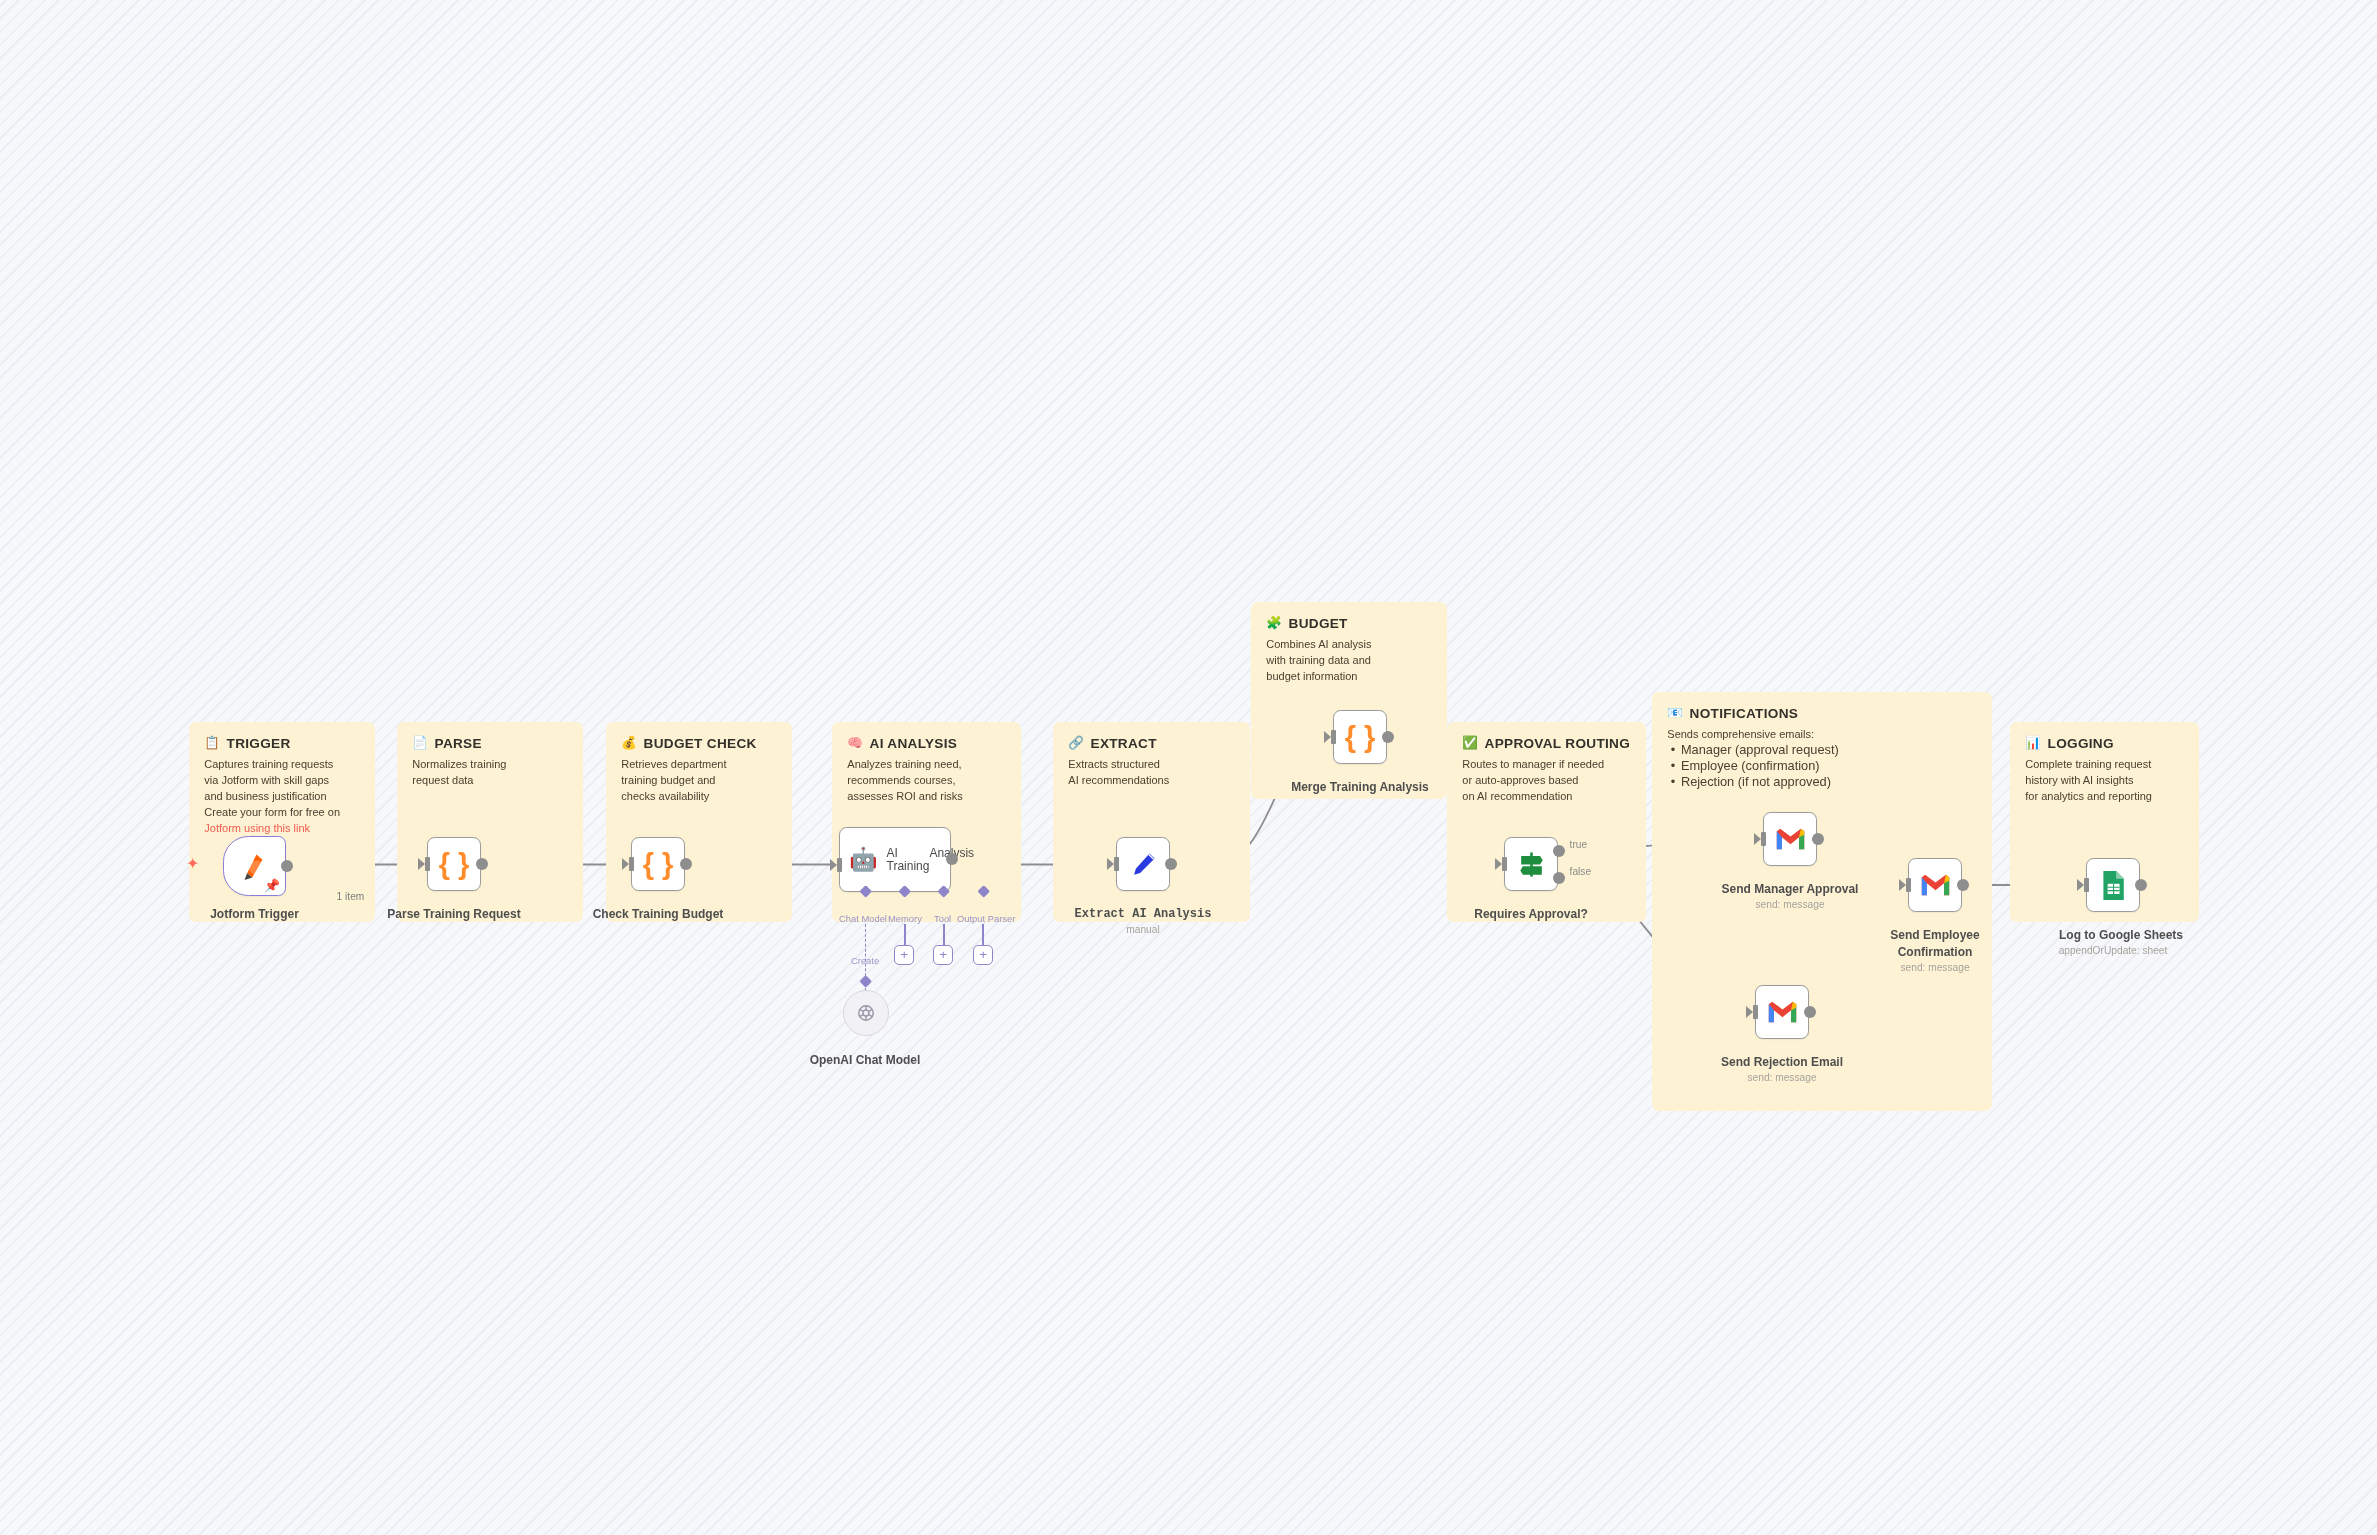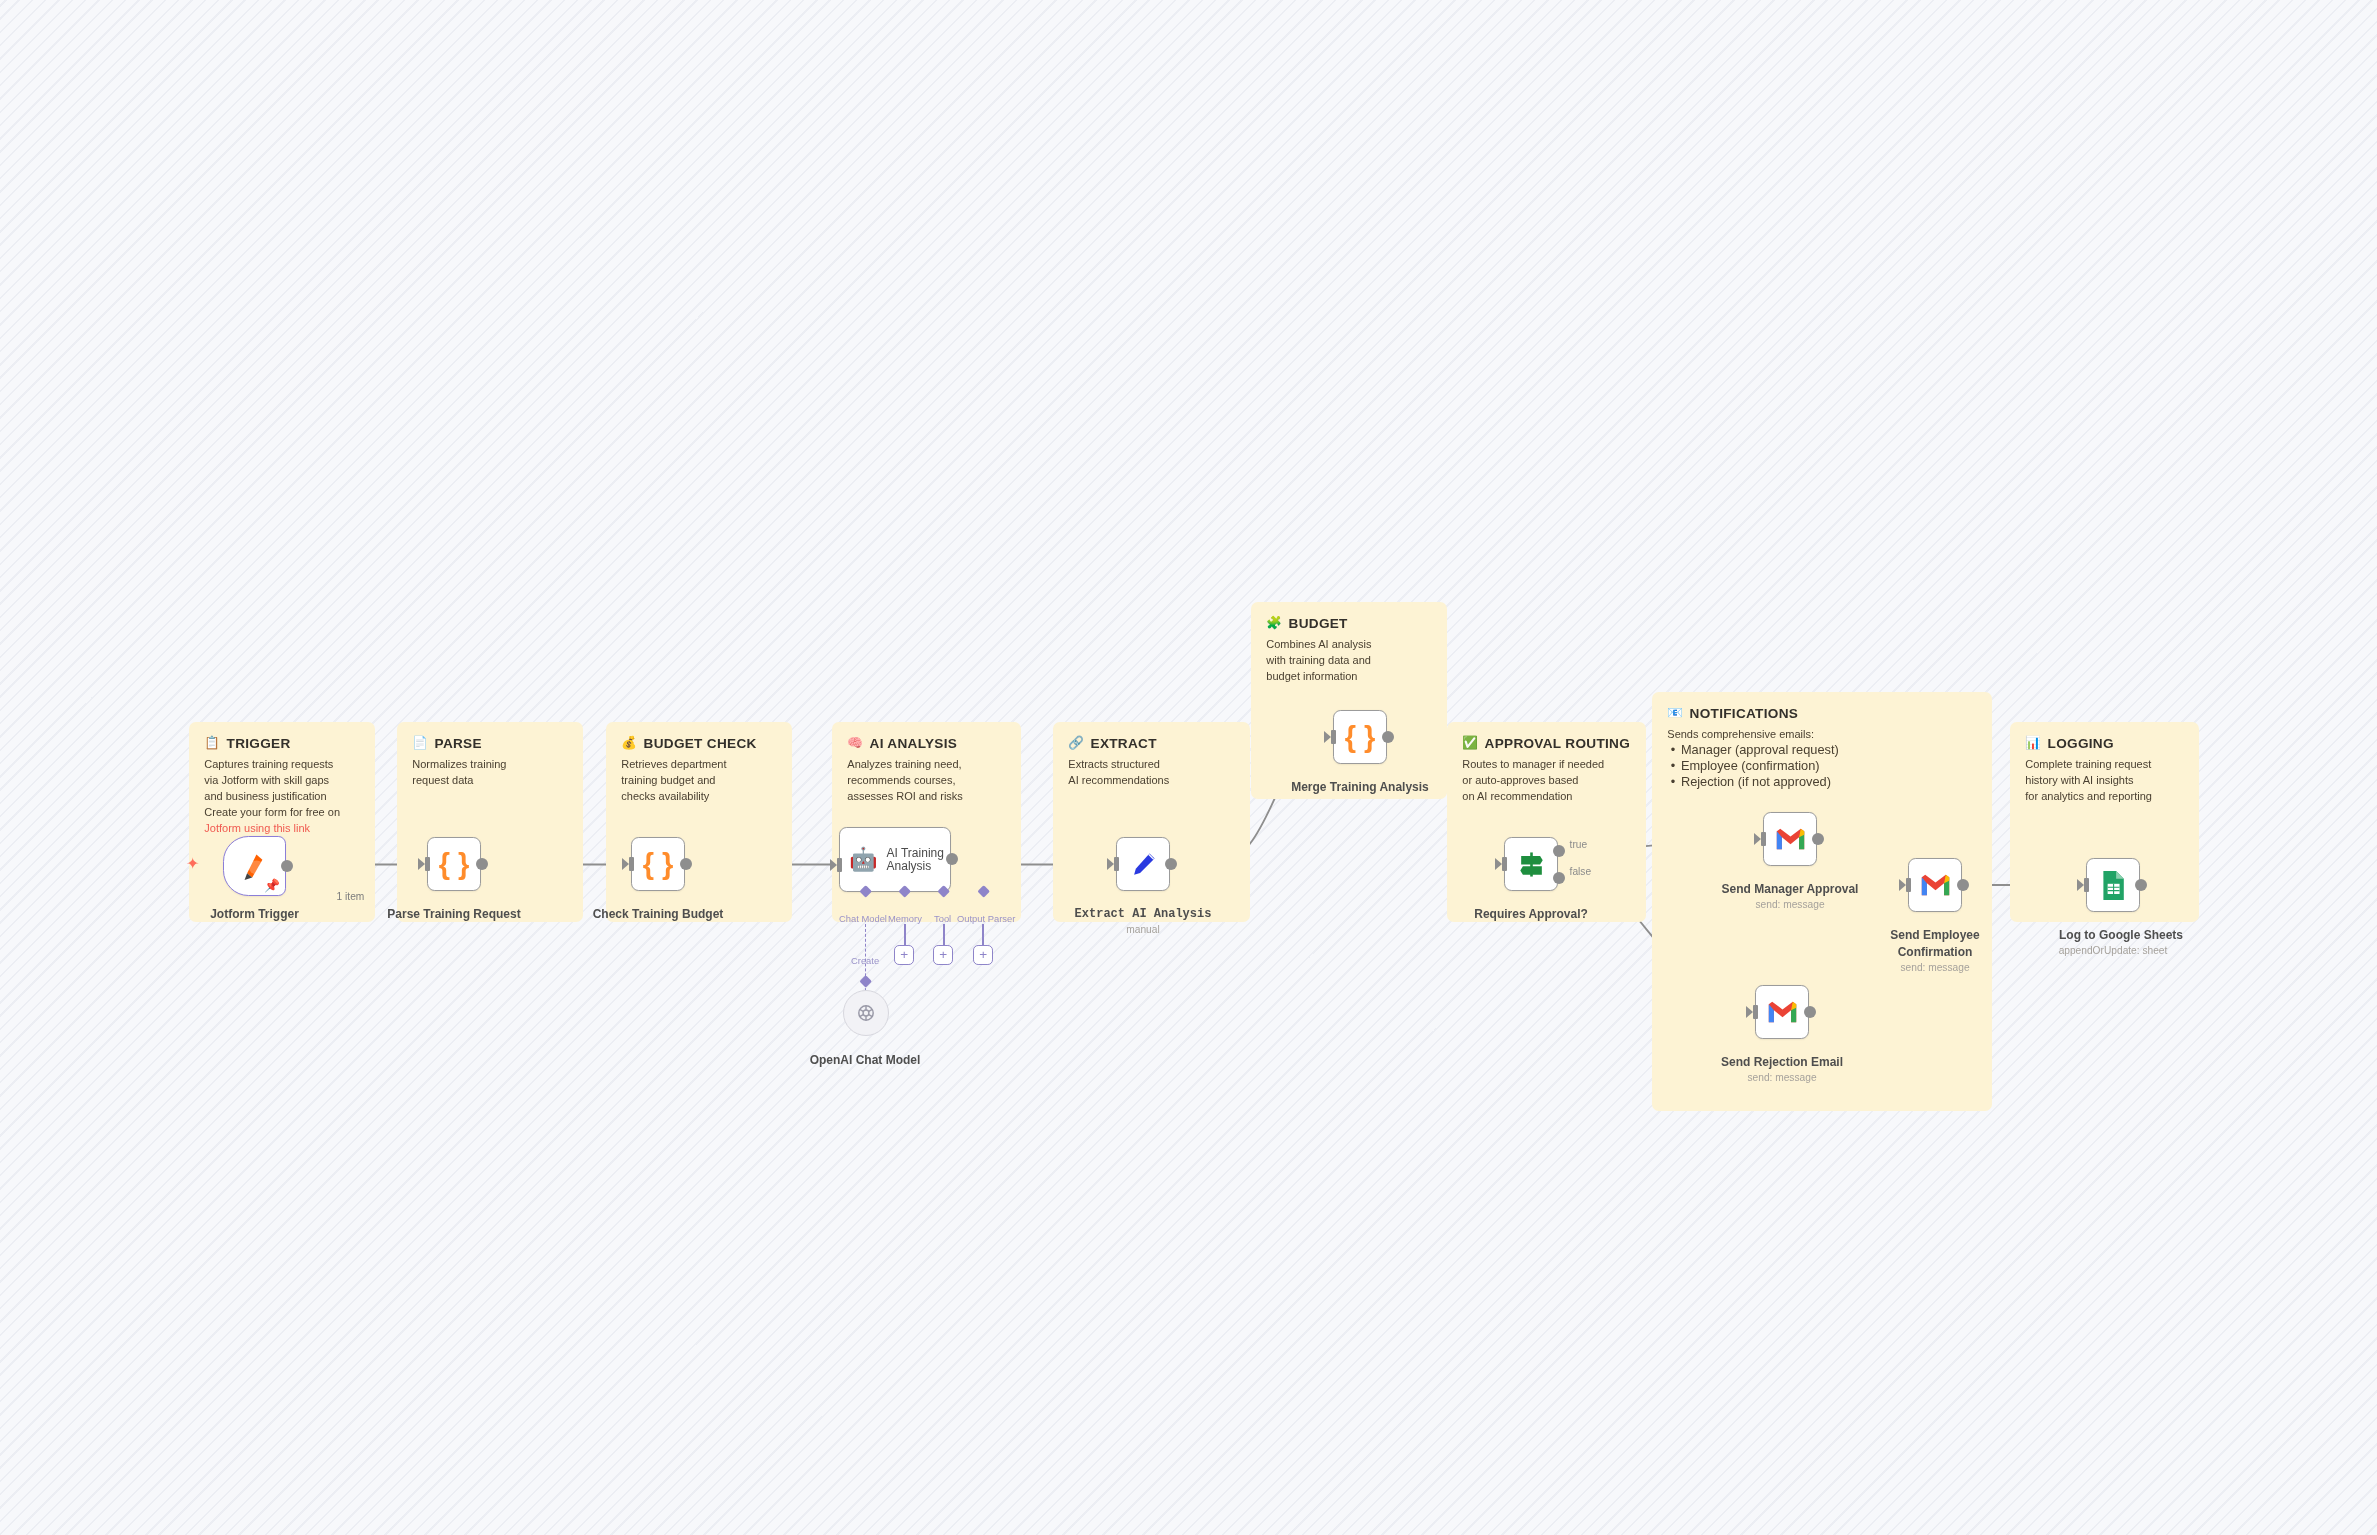--- a/index.html
+++ b/index.html
@@ -250,21 +250,21 @@
     </div>
     <div class="dotout" style="left:49px;top:21px;"></div>
     <div class="nlabel" style="left:27px;top:70px;">Check Training Budget</div>
   </div>
 
   <div class="node" style="left:839px;top:827px;">
     <div class="arrin" style="left:-9.4px;top:31.5px;"></div>
     <div class="arrbar" style="left:-1.7px;top:31px;"></div>
     <div class="nbox wide" style="height:65px;">
       <span style="font-size:23px;line-height:23px;">🤖</span>
-      <span style="display:flex;flex-direction:column;">
+      <span style="display:flex;flex-direction:row;">
         <span class="nname">AI Training</span>
         <span class="nname">Analysis</span>
       </span>
     </div>
     <div class="dotout" style="left:107px;top:26px;"></div>
   </div>
 
   <div class="diamond" style="left:861px;top:887px;"></div>
   <div class="diamond" style="left:900px;top:887px;"></div>
   <div class="diamond" style="left:939px;top:887px;"></div>

